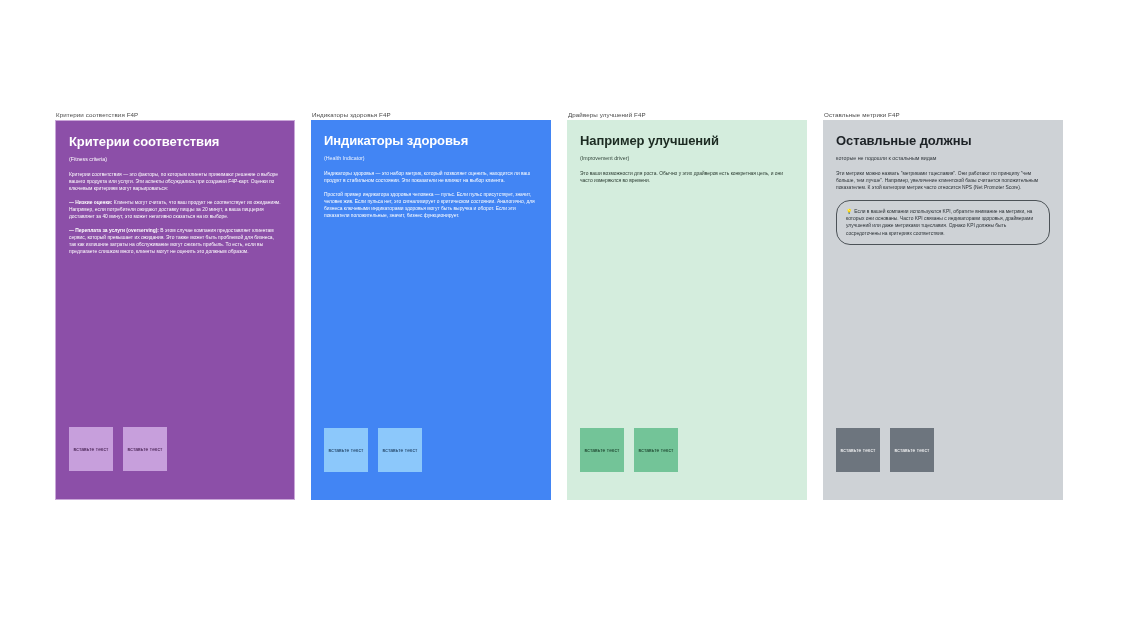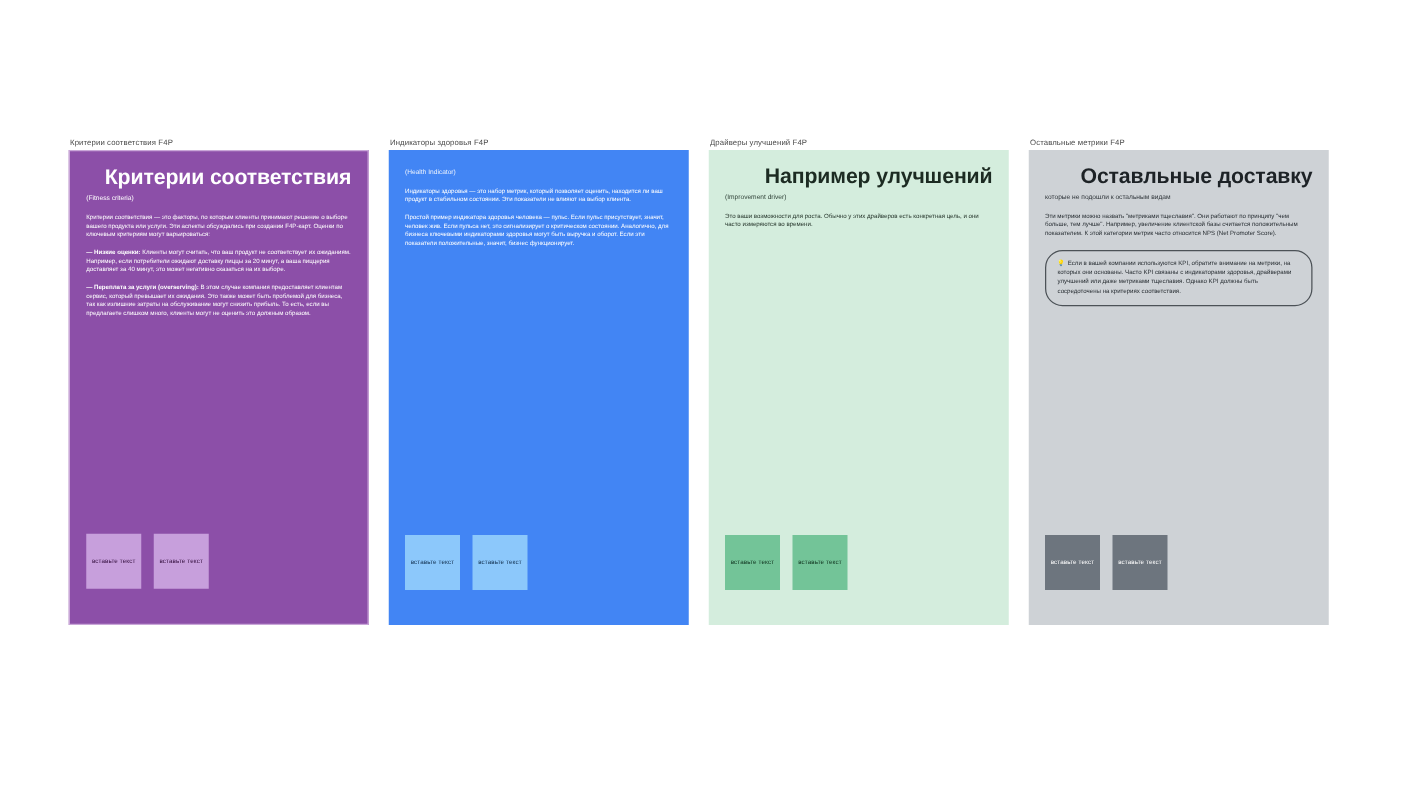--- a/index.html
+++ b/index.html
@@ -36,26 +36,25 @@
   }
   .card {
     position: relative;
     box-sizing: border-box;
     width: 240px;
     height: 380px;
     padding: 14px 13px 0 13px;
     overflow: hidden;
   }
   .card-title {
-    font-size: 17px;
+    font-size: 13px;
     font-weight: bold;
     margin: 0 0 6px 0;
     line-height: 14px;
     letter-spacing: -0.1px;
-    text-align: right;
   }
   .card-sub {
     font-size: 5.3px;
     margin: 0 0 8px 0;
     line-height: 8px;
   }
   .card-body {
     font-size: 4.9px;
     line-height: 7.1px;
     margin: 0;
@@ -171,20 +170,21 @@
       <div class="notes">
         <div class="note">вставьте текст</div>
         <div class="note">вставьте текст</div>
       </div>
     </div>
   </div>
 
   <div class="frame" id="frame-2">
     <div class="frame-label">Индикаторы здоровья F4P</div>
     <div class="card" id="card-2">
+      <div class="card-title">Индикаторы здоровья</div>
       <div class="card-sub">(Health Indicator)</div>
       <div class="card-body">
         <p>Индикаторы здоровья — это набор метрик, который позволяет оценить, находится ли ваш продукт в стабильном состоянии. Эти показатели не влияют на выбор клиента.</p>
         <p>Простой пример индикатора здоровья человека — пульс. Если пульс присутствует, значит, человек жив. Если пульса нет, это сигнализирует о критическом состоянии. Аналогично, для бизнеса ключевыми индикаторами здоровья могут быть выручка и оборот. Если эти показатели положительные, значит, бизнес функционирует.</p>
       </div>
       <div class="notes">
         <div class="note">вставьте текст</div>
         <div class="note">вставьте текст</div>
       </div>
     </div>
@@ -201,21 +201,21 @@
       <div class="notes">
         <div class="note">вставьте текст</div>
         <div class="note">вставьте текст</div>
       </div>
     </div>
   </div>
 
   <div class="frame" id="frame-4">
     <div class="frame-label">Оставльные метрики F4P</div>
     <div class="card" id="card-4">
-      <div class="card-title">Оставльные доставку</div>
+      <div class="card-title">Оставльные должны</div>
       <div class="card-sub">которые не подошли к остальным видам</div>
       <div class="card-body">
         <p>Эти метрики можно назвать "метриками тщеславия". Они работают по принципу "чем больше, тем лучше". Например, увеличение клиентской базы считается положительным показателем. К этой категории метрик часто относится NPS (Net Promoter Score).</p>
       </div>
       <div class="callout">
         <span class="callout-icon">💡</span><span>Если в вашей компании используются KPI, обратите внимание на метрики, на которых они основаны. Часто KPI связаны с индикаторами здоровья, драйверами улучшений или даже метриками тщеславия. Однако KPI должны быть сосредоточены на критериях соответствия.</span>
       </div>
       <div class="notes">
         <div class="note">вставьте текст</div>
         <div class="note">вставьте текст</div>

